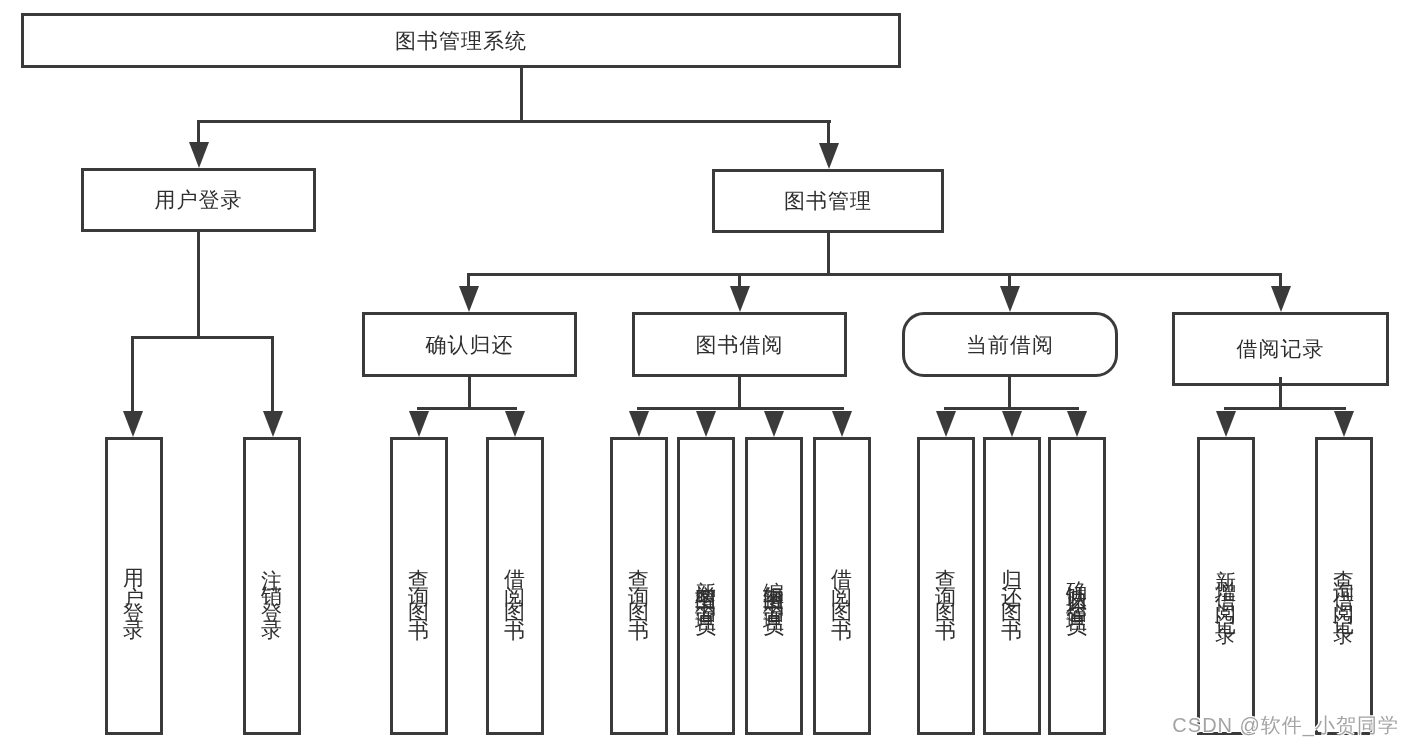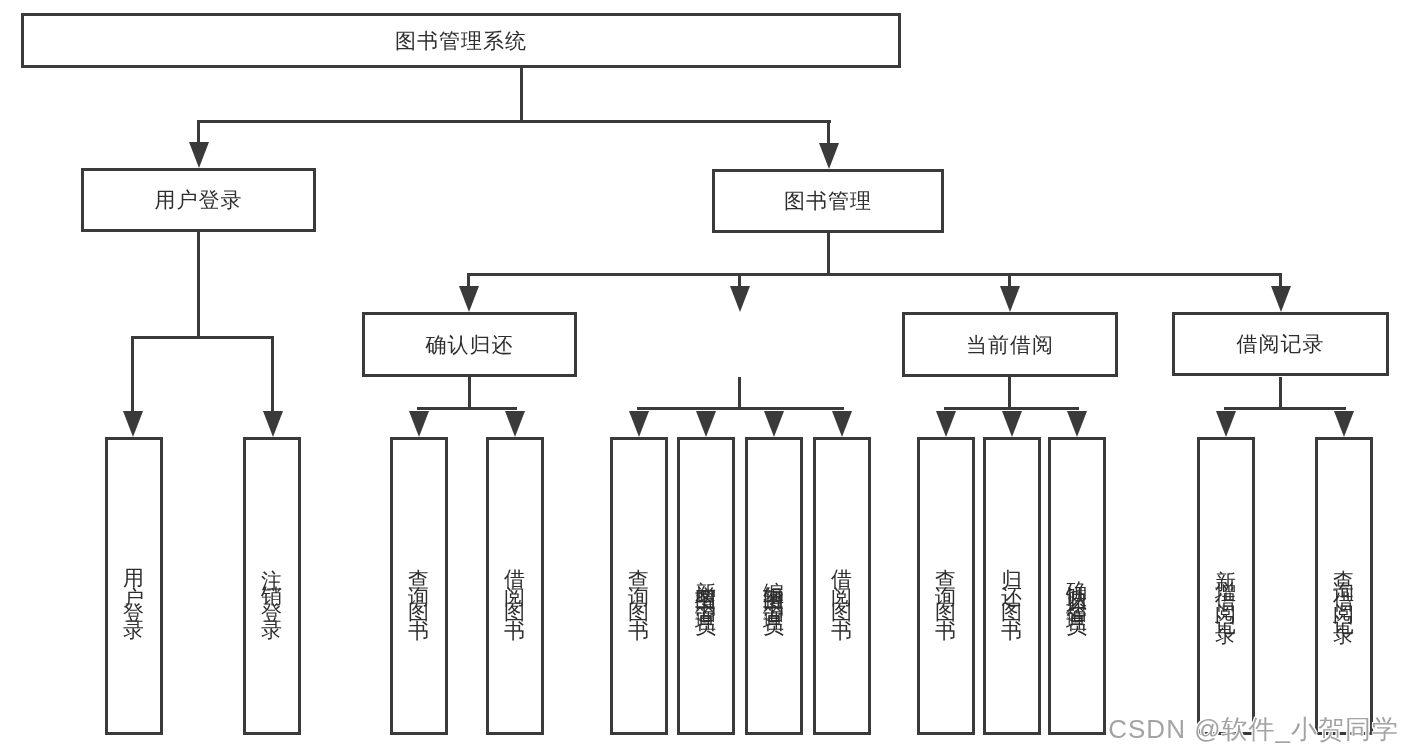--- a/index.html
+++ b/index.html
@@ -21,21 +21,21 @@
     font-size:21px;line-height:1;white-space:nowrap;
   }
   .hline{position:absolute;height:3px;background:#3a3a3a;}
   .vline{position:absolute;width:3px;background:#3a3a3a;}
   .ah{
     position:absolute;width:0;height:0;
     border-left:10px solid transparent;border-right:10px solid transparent;
     border-top:26px solid #3a3a3a;
   }
   .watermark{
-    position:absolute;font-size:26px;letter-spacing:1px;
+    position:absolute;font-size:20px;letter-spacing:1px;
     color:rgba(158,158,158,0.95);
     text-shadow:1px 1px 0 #fff,-1px -1px 0 #fff,1px -1px 0 #fff,-1px 1px 0 #fff;
     white-space:nowrap;
   }
 </style>
 </head>
 <body>
 
 <div class="canvas">
 
@@ -46,24 +46,27 @@
   <div class="box" style="left:81px;top:168px;width:235px;height:64px;">
     <span class="lbl">用户登录</span>
   </div>
   <div class="box" style="left:712px;top:169px;width:232px;height:64px;">
     <span class="lbl">图书管理</span>
   </div>
 
   <div class="box" style="left:362px;top:312px;width:215px;height:65px;">
     <span class="lbl">确认归还</span>
   </div>
-  <div class="box" style="left:902px;top:312px;width:216px;height:65px;">
+  <div class="box" style="left:632px;top:312px;width:215px;height:65px;">
+    <span class="lbl">图书借阅</span>
+  </div>
+  <div class="box" style="left:902px;top:312px;width:216px;height:65px;border-radius:22px;">
     <span class="lbl">当前借阅</span>
   </div>
-  <div class="box" style="left:1172px;top:312px;width:217px;height:64px;">
+  <div class="box" style="left:1172px;top:312px;width:217px;height:74px;">
     <span class="lbl">借阅记录</span>
   </div>
 
   <div class="leaf" style="left:105px;top:437px;width:58px;height:298px;">
     <span class="vtext" style="letter-spacing: 17px;">用户登录</span>
   </div>
   <div class="leaf" style="left:243px;top:437px;width:58px;height:298px;">
     <span class="vtext" style="letter-spacing: 17px;">注销登录</span>
   </div>
 

